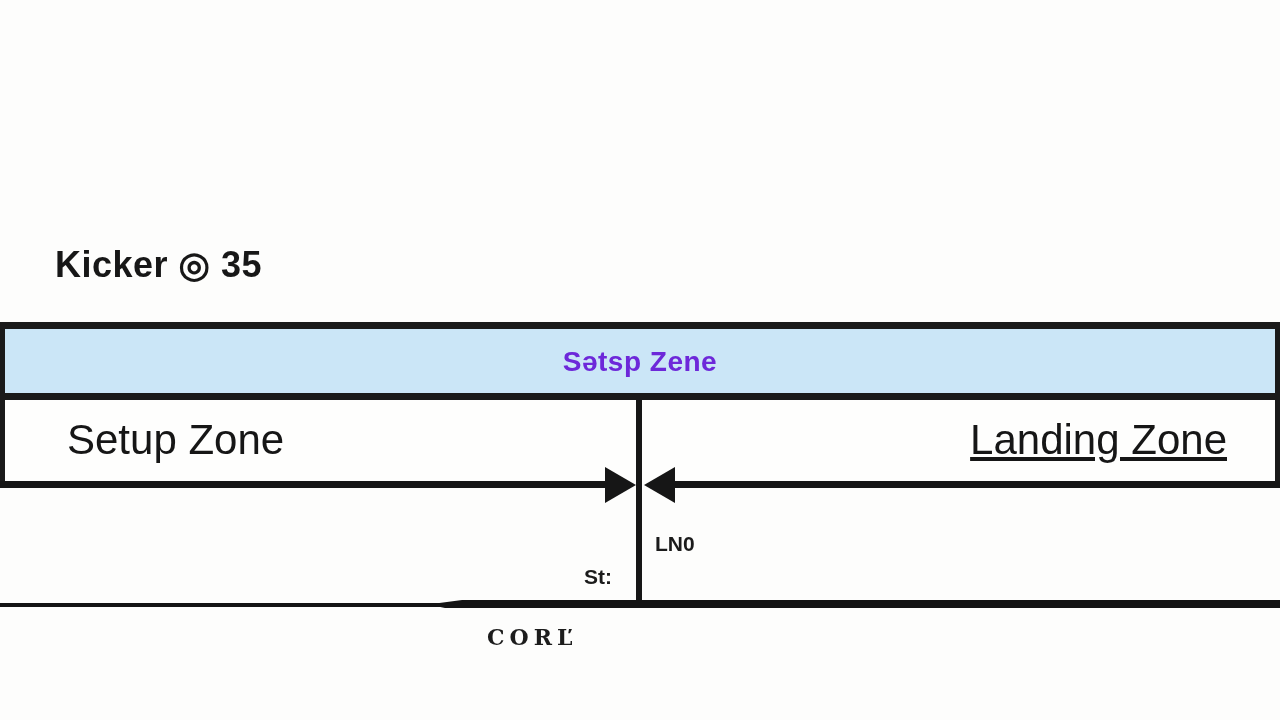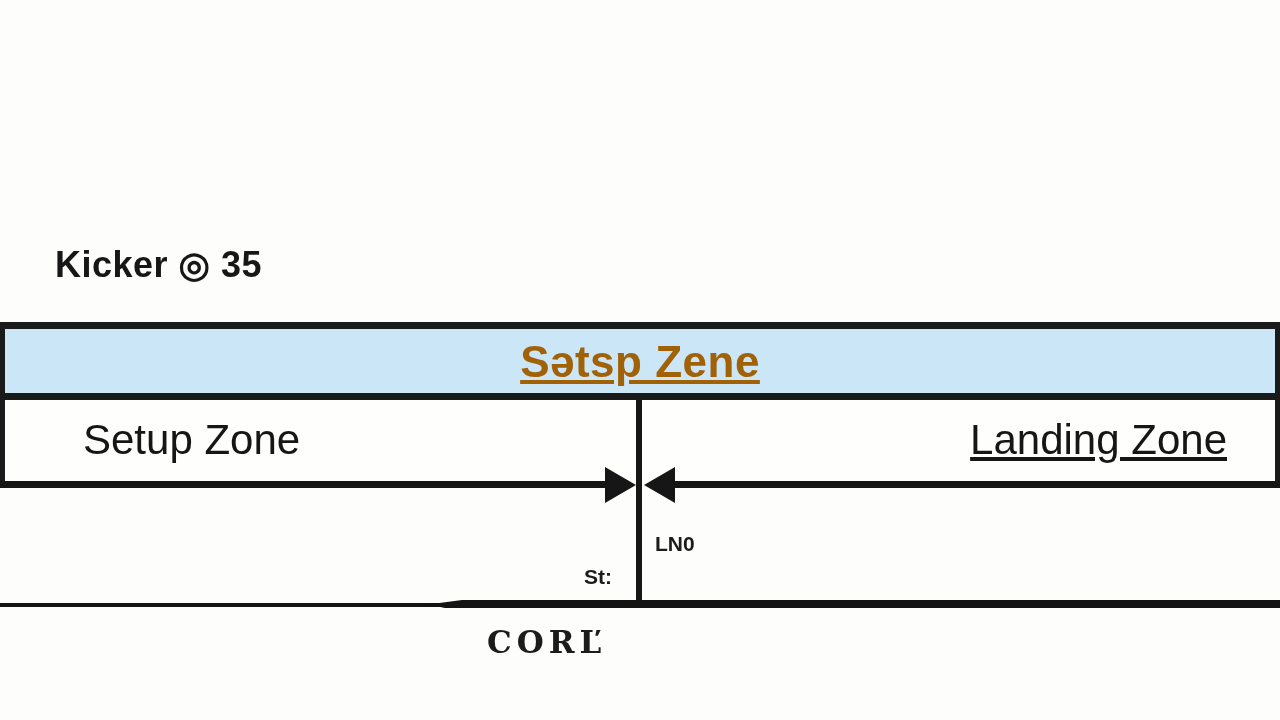--- a/index.html
+++ b/index.html
@@ -31,46 +31,44 @@
     width:1280px;height:78px;
     box-sizing:border-box;
     background:#cbe6f7;
     border-top:7px solid #1a1a1a;
     border-bottom:7px solid #1a1a1a;
     border-left:5px solid #1a1a1a;
     border-right:5px solid #1a1a1a;
     display:flex;align-items:center;justify-content:center;
   }
   .band-text{
-    font-size:44px;
+    font-size:28px;
     font-weight:700;
     letter-spacing:.5px;
-    color:#a16207;
+    color:#6d28d9;
     padding-top:2px;
-    text-decoration:underline;
   }
 
   
   .midrow{
     position:absolute;
     left:0;top:400px;
     width:1280px;height:81px;
     box-sizing:border-box;
     border-left:5px solid #1a1a1a;
     border-right:5px solid #1a1a1a;
     background:#fefefd;
   }
   .zone-label{
     position:absolute;
     font-size:42px;
     font-weight:500;
     white-space:nowrap;
     color:#161616;
     top:16px;
-    margin-left:16px;
   }
   .zone-label.left{left:62px;}
   .zone-label.right{right:48px;text-decoration:underline;}
 
   
   .hline{
     position:absolute;
     top:481px;height:7px;
     background:#161616;
   }
@@ -118,21 +116,21 @@
     width:852px;height:8px;
     background:#141414;
     clip-path:polygon(0 55%,4% 0,100% 0,100% 100%,2% 100%);
   }
 
   
   .caption{
     position:absolute;
     left:487px;top:624px;
     font-family:"DejaVu Serif","Liberation Serif",serif;
-    font-size:31px;
+    font-size:22px;
     font-weight:700;
     letter-spacing:5px;
     color:#1c1c1c;
   }
 </style>
 </head>
 <body>
 
 <div class="canvas">
 

